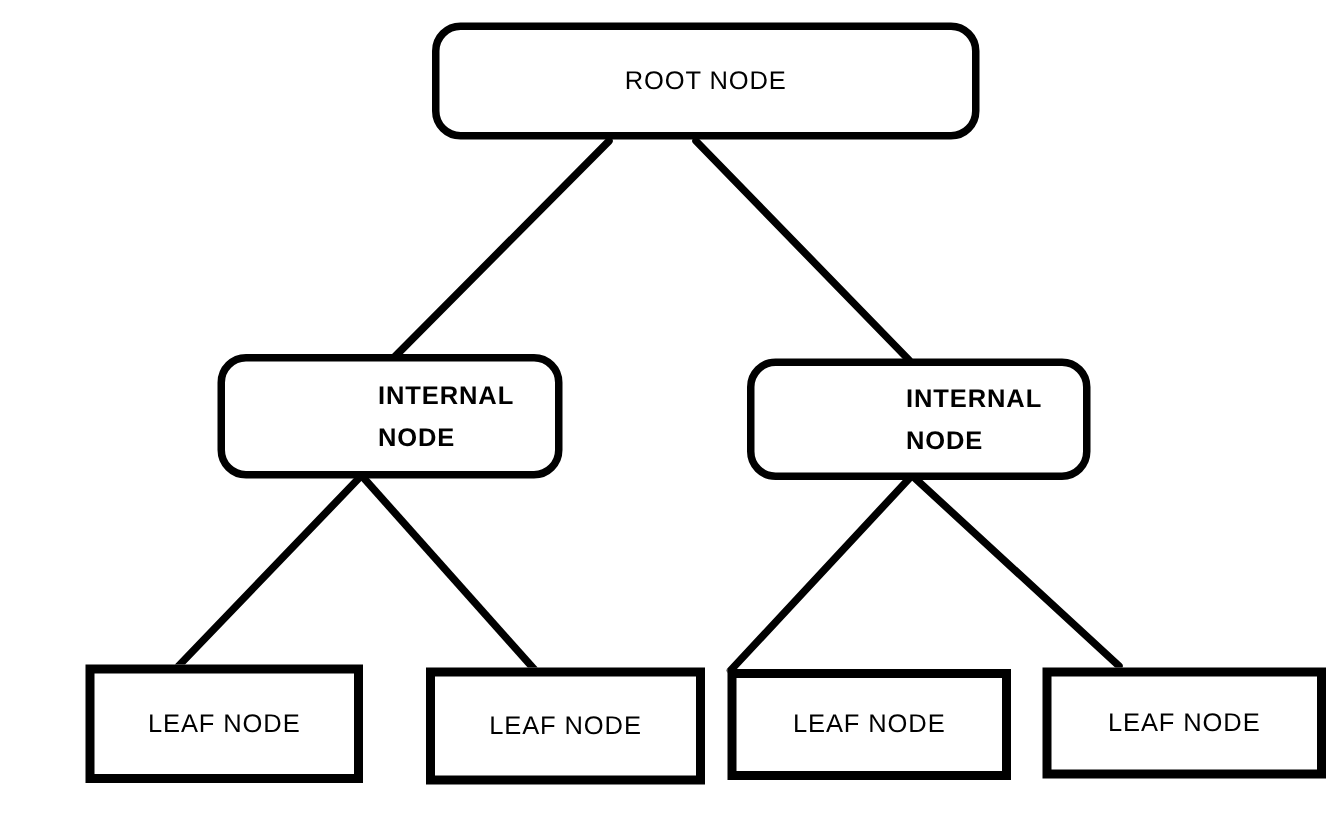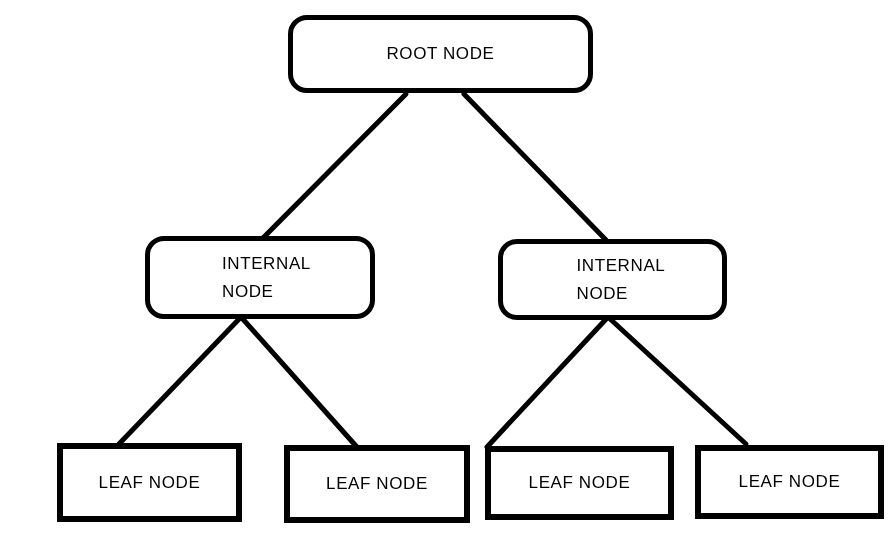--- a/index.html
+++ b/index.html
@@ -42,29 +42,30 @@
   }
   .node.rounded {
     border-radius: 19px;
   }
   .node.leaf {
     border-width: 6px;
     border-radius: 0;
     margin-left: 32px;
   }
   .node.internal {
-    justify-content: center;
+    justify-content: flex-end;
     white-space: normal;
+    font-weight: bold;
   }
   .node.internal .label {
     display: block;
     max-width: 118px;
     line-height: 28px;
   }
-  #root-node   { left: 288px; top: 15px;  width: 305px; height: 78px; }
+  #root-node   { left: 288px; top: 15px;  width: 365px; height: 78px; }
   #internal-left  { left: 145px; top: 236px; width: 230px; height: 83px; padding-left: 42px; }
   #internal-right { left: 498px; top: 239px; width: 229px; height: 81px; padding-left: 46px; }
   #leaf-1 { left: 25px;  top: 443px; width: 185px; height: 79px; }
   #leaf-2 { left: 252px; top: 445px; width: 186px; height: 78px; }
   #leaf-3 { left: 453px; top: 446px; width: 189px; height: 74px; }
   #leaf-4 { left: 663px; top: 445px; width: 189px; height: 74px; }
 </style>
 </head>
 <body>
 

